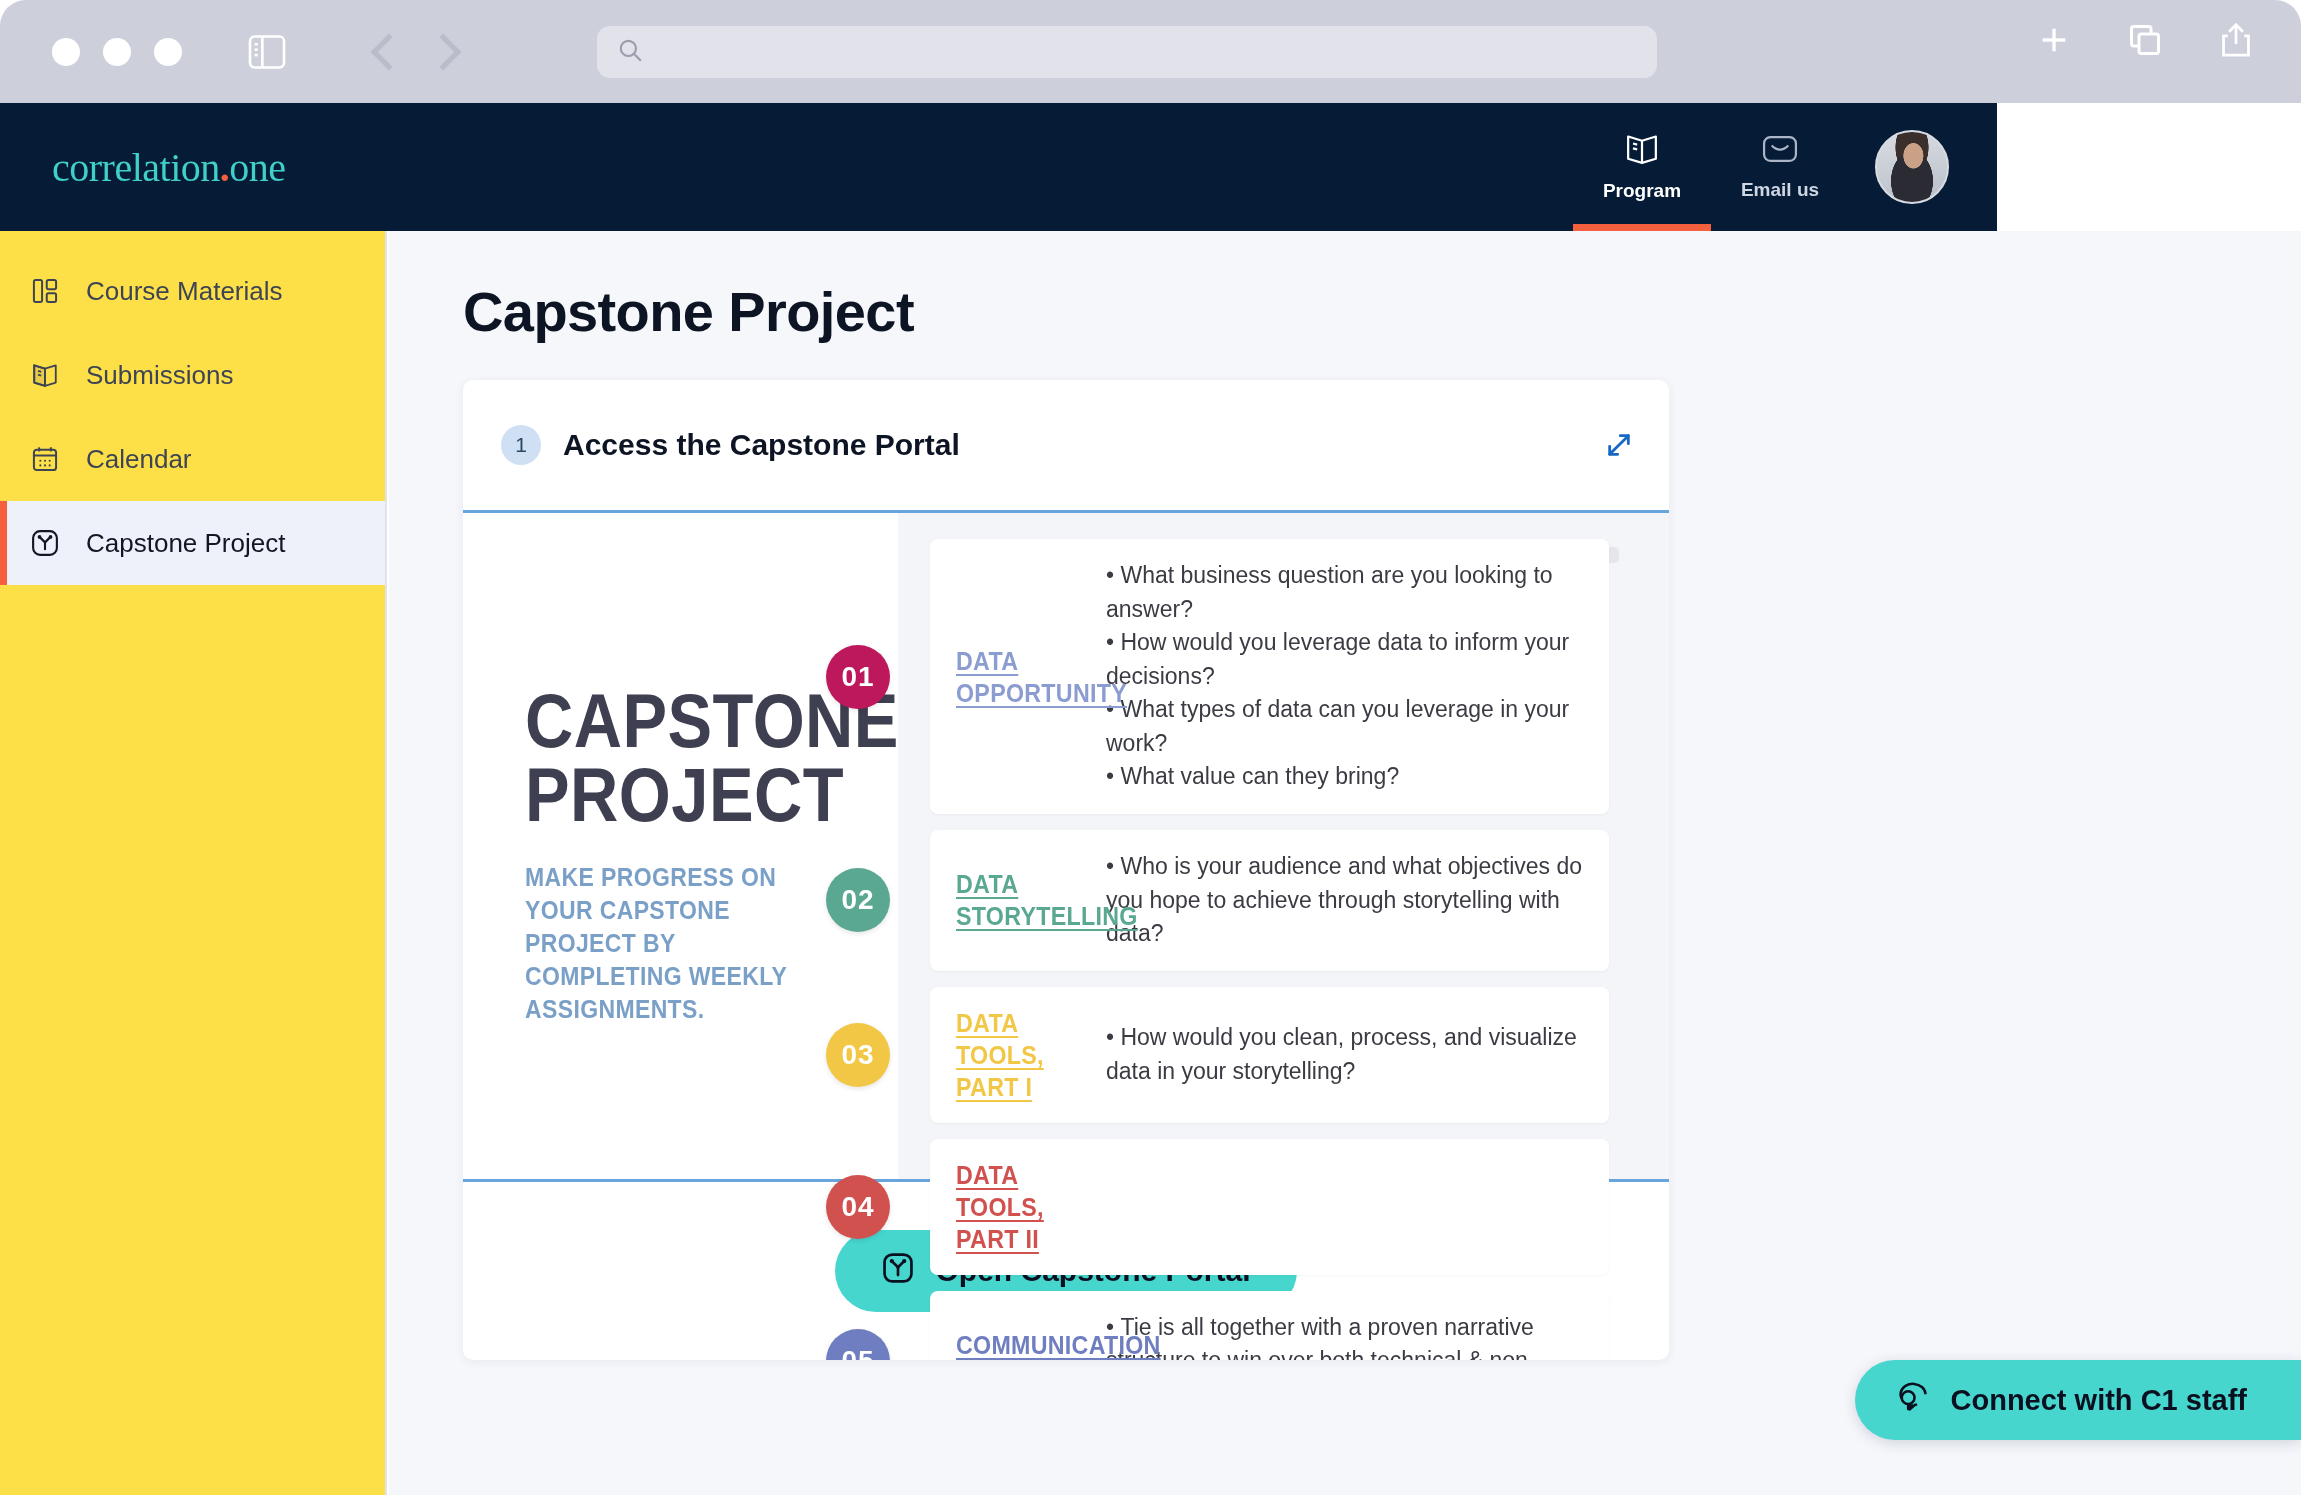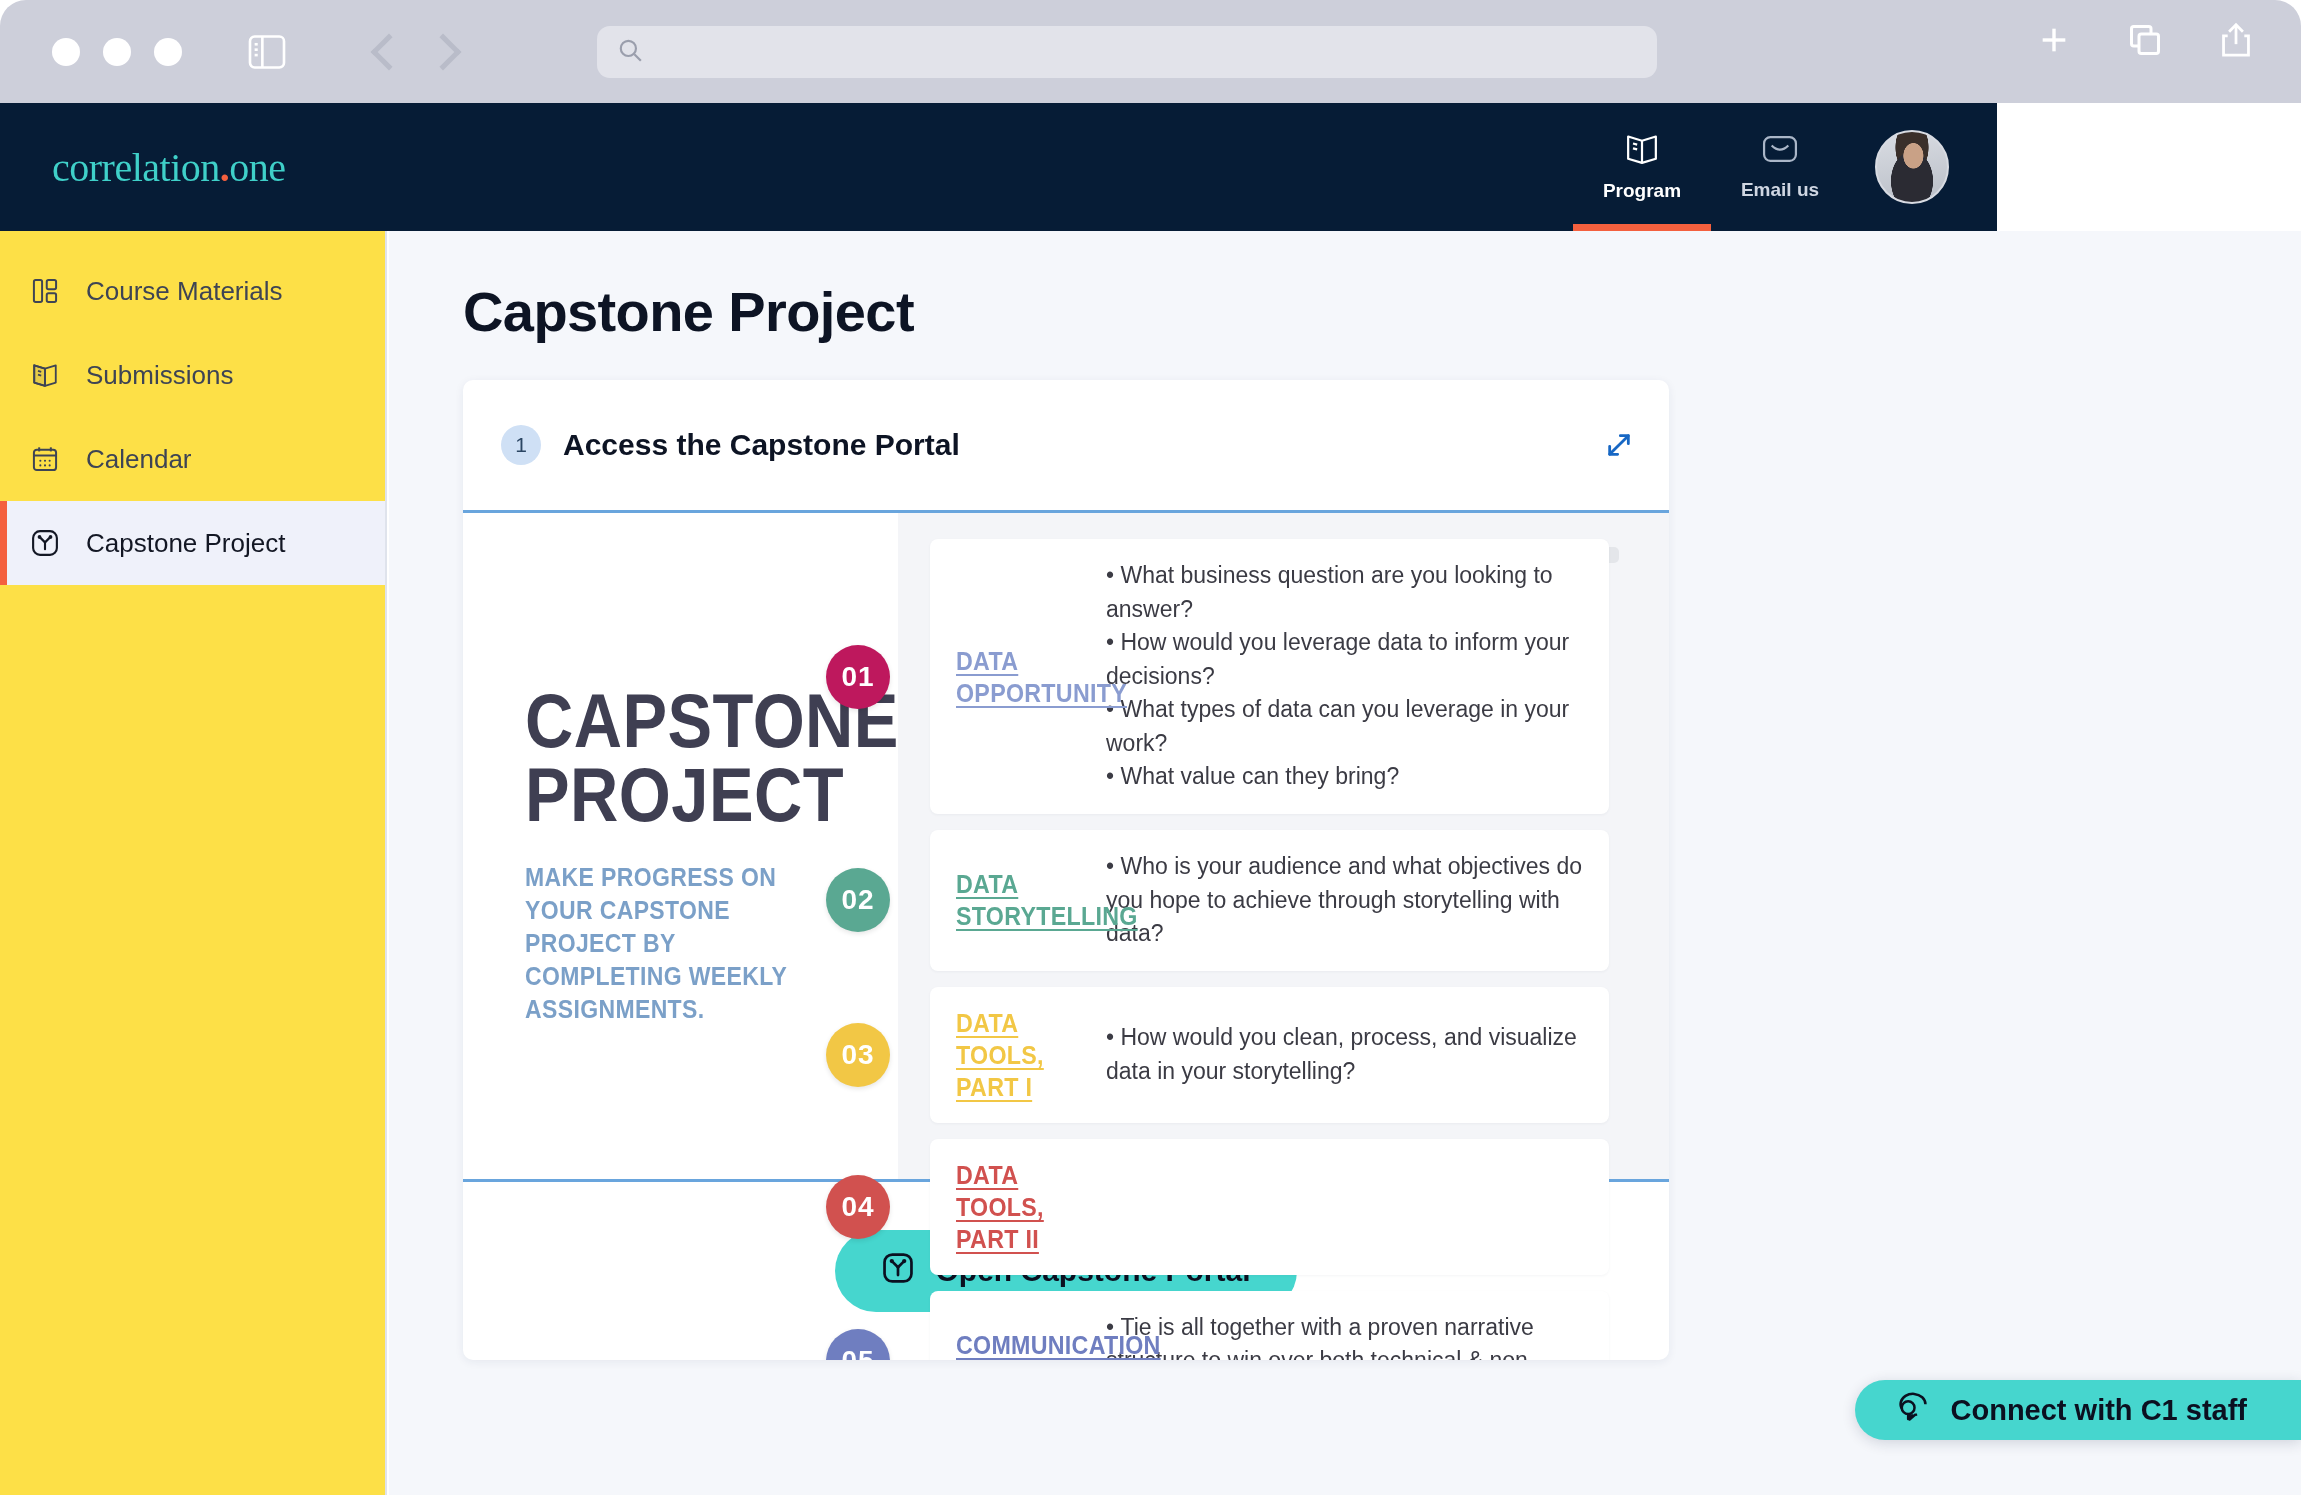--- a/index.html
+++ b/index.html
@@ -284,21 +284,21 @@
     cursor: pointer;
   }
 
   
   .chat-widget {
     position: absolute;
     right: 0; bottom: 55px;
     background: #46d6ce;
     border-top-left-radius: 44px;
     border-bottom-left-radius: 44px;
-    height: 60px;
+    height: 80px;
     padding: 0 54px 0 40px;
     display: flex; align-items: center; gap: 20px;
     font-size: 29px; font-weight: bold; color: #0b1020;
     box-shadow: 0 3px 14px rgba(20,30,60,0.16);
   }
 </style>
 </head>
 <body>
 
 <div class="screen">

